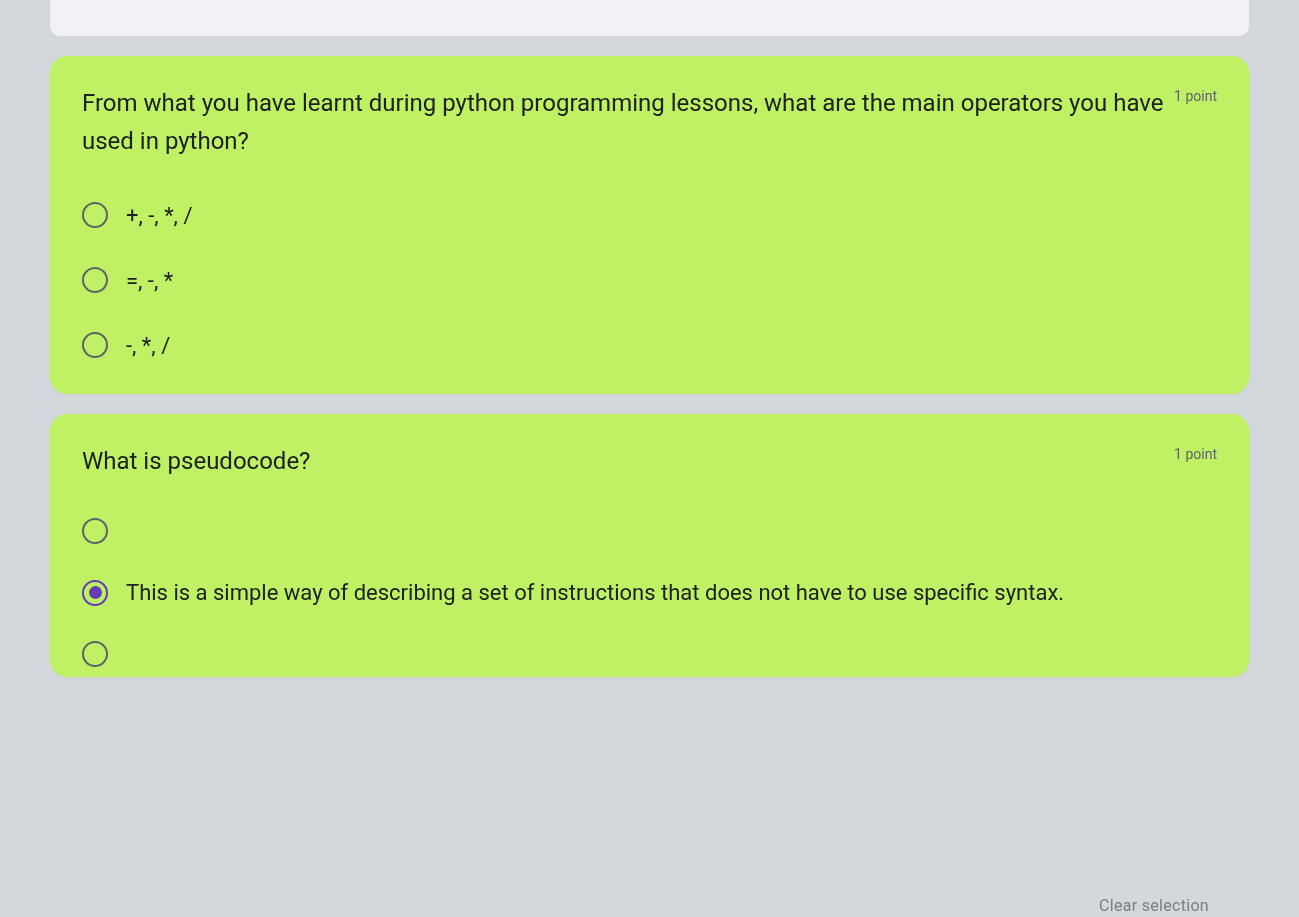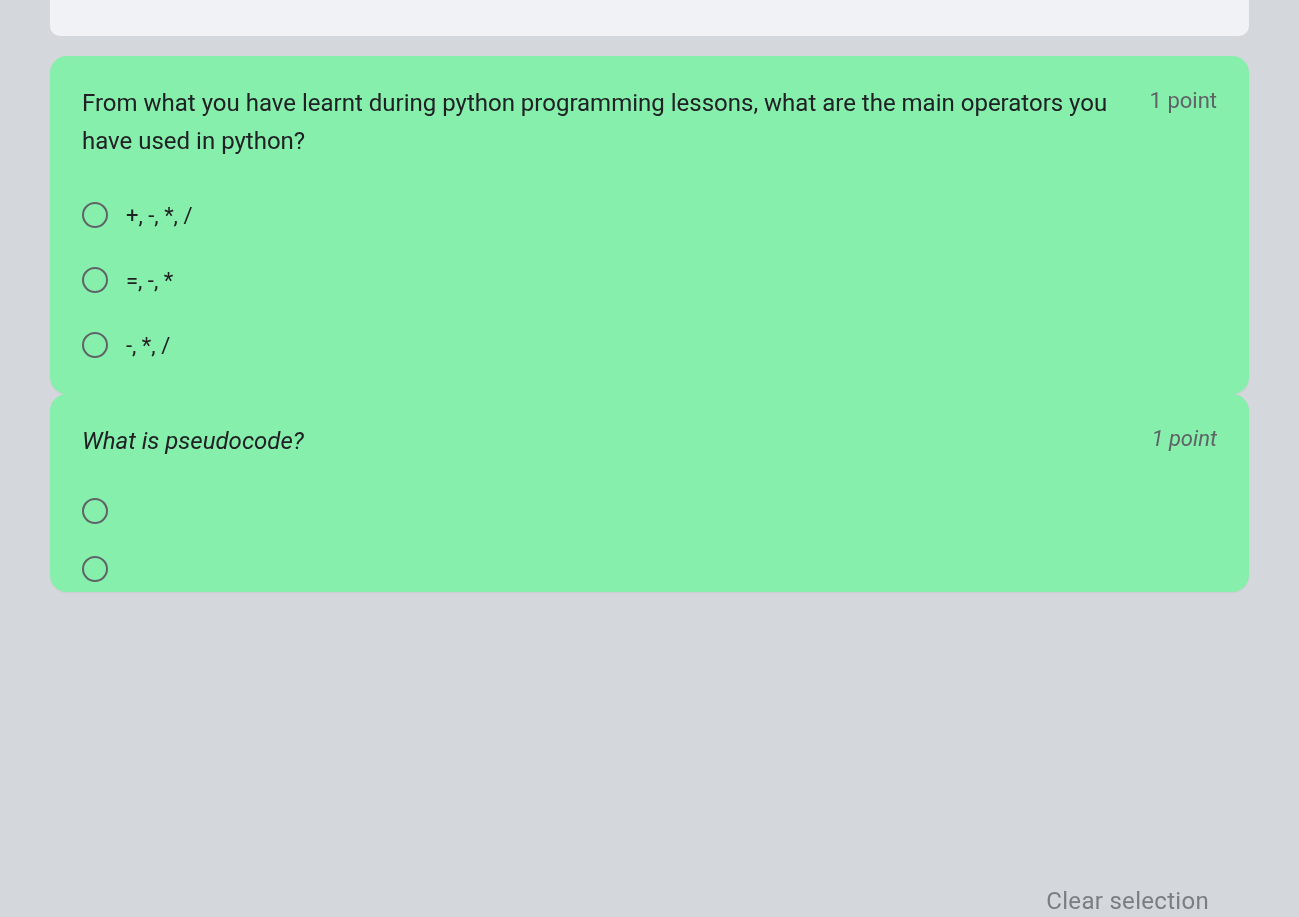--- a/index.html
+++ b/index.html
@@ -13,23 +13,24 @@
       padding: 0;
       width: 1299px;
       height: 917px;
       overflow: hidden;
     }
     .container {
       width: 100%;
       padding: 0 50px;
     }
     .card {
-      background-color: #86efac;
+      background-color: #bef264;
       border-radius: 17px;
       padding: 28px 32px 32px 32px;
+      margin-bottom: 20px;
       box-shadow: 0 1px 2px rgba(0,0,0,0.05);
     }
     .card-top-partial {
       height: 38px;
       background-color: #f0f2f5;
       border-radius: 0 0 10px 10px;
       margin-bottom: 20px;
       margin-top: -2px;
     }
     .question-row {
@@ -40,21 +41,21 @@
     }
     .question-text {
       font-size: 24px;
       color: #202124;
       line-height: 1.6;
       flex: 1;
       padding-right: 10px;
       font-weight: 400;
     }
     .points {
-      font-size: 22px;
+      font-size: 14px;
       color: #5f6368;
       white-space: nowrap;
       margin-top: 4px;
     }
     .options {
       display: flex;
       flex-direction: column;
       gap: 32px;
     }
     .option {
@@ -84,27 +85,26 @@
       border-radius: 50%;
       background-color: #673ab7;
     }
     .option-text {
       font-size: 22px;
       color: #202124;
       line-height: 1.5;
     }
     .card-bottom-cut {
       padding-bottom: 10px;
-      font-style: italic;
     }
     .clear-partial {
       position: absolute;
       bottom: 2px;
       right: 90px;
-      font-size: 24px;
+      font-size: 16px;
       color: #7a7e83;
       letter-spacing: 0.3px;
     }
   </style>
 </head>
 <body>
 
 <div class="container">
   <div class="card-top-partial"></div>
 
@@ -132,19 +132,23 @@
   <div class="card card-bottom-cut">
     <div class="question-row">
       <div class="question-text">What is pseudocode?</div>
       <div class="points">1 point</div>
     </div>
     <div class="options">
       <div class="option">
         <div class="radio"></div>
       </div>
       <div class="option">
+        <div class="radio selected"></div>
+        <div class="option-text">This is a simple way of describing a set of instructions that does not have to use specific syntax.</div>
+      </div>
+      <div class="option">
         <div class="radio"></div>
       </div>
     </div>
   </div>
 </div>
 
 <div class="clear-partial">Clear selection</div>
 
 </body></html>

